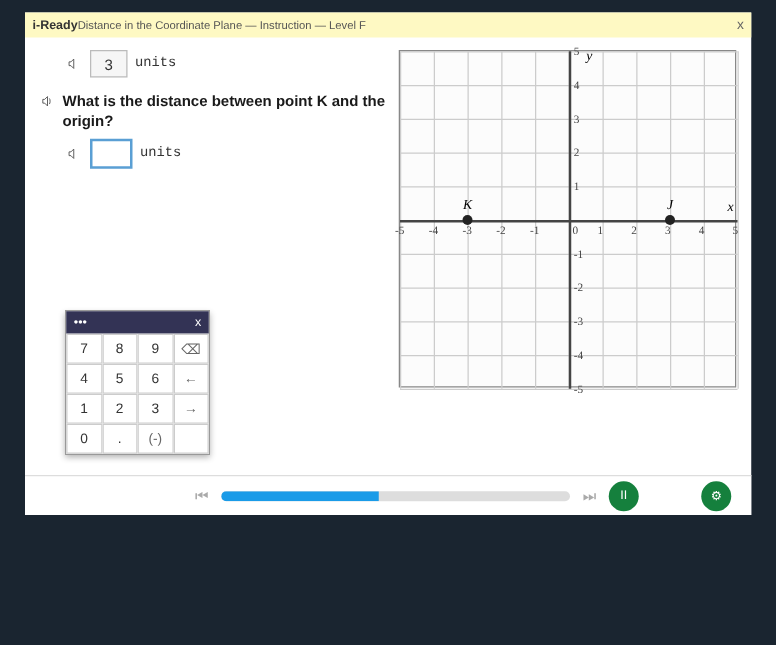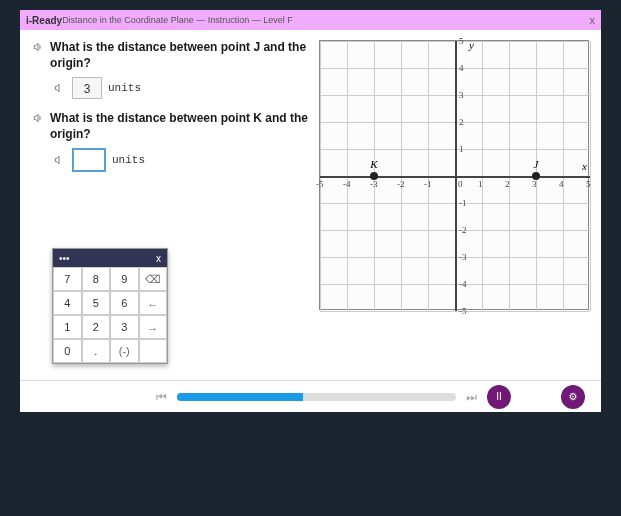--- a/index.html
+++ b/index.html
@@ -1,18 +1,18 @@
 <!DOCTYPE html>
 <html><head>
 <meta charset="utf-8">
 <style>
 * { margin: 0; padding: 0; box-sizing: border-box; font-family: Arial, sans-serif; }
 body { background: #1a2530; width: 621px; height: 516px; overflow: hidden; }
 .window { background: #fff; margin: 10px 20px 5px 20px; position: relative; }
-.titlebar { background: #f0abfc; height: 20px; display: flex; align-items: center; padding: 0 6px; font-size: 10px; color: #333; }
+.titlebar { background: #fef9c3; height: 20px; display: flex; align-items: center; padding: 0 6px; font-size: 10px; color: #333; }
 .brand { font-weight: bold; }
 .lesson-title { flex: 1; text-align: left; font-size: 9px; color: #555; }
 .close-x { font-size: 11px; color: #666; cursor: pointer; }
 .blue-banner { background: #0a3d8f; color: #fff; padding: 8px 14px; font-size: 12px; display: flex; align-items: center; gap: 8px; }
 .audio-icon { width: 14px; height: 14px; display: inline-flex; align-items: center; justify-content: center; }
 .audio-icon svg { fill: currentColor; }
 .content { display: flex; padding: 10px 12px 8px 12px; gap: 10px; min-height: 350px; }
 .left { width: 280px; }
 .qblock { margin-bottom: 12px; }
 .qrow { display: flex; align-items: flex-start; gap: 6px; margin-bottom: 6px; }
@@ -32,45 +32,37 @@
 .axis-label { position: absolute; font-size: 11px; font-style: italic; font-family: Georgia, serif; }
 .keypad { position: absolute; left: 32px; bottom: 48px; background: #fff; border: 1px solid #999; box-shadow: 0 2px 5px rgba(0,0,0,.3); width: 116px; }
 .keypad-head { background: #335; height: 18px; display: flex; justify-content: space-between; align-items: center; padding: 0 6px; color: #fff; font-size: 10px; }
 .keypad-grid { display: grid; grid-template-columns: repeat(4, 1fr); }
 .key { border: 1px solid #ccc; height: 24px; display: flex; align-items: center; justify-content: center; font-size: 11px; color: #333; background: #fff; cursor: pointer; }
 .key.op { color: #666; }
 .footer { height: 32px; background: #fff; border-top: 1px solid #ddd; display: flex; align-items: center; padding: 0 16px; gap: 10px; }
 .footer-spacer { width: 110px; }
 .progress { flex: 1; height: 8px; background: #ddd; border-radius: 4px; overflow: hidden; position: relative; }
 .progress-fill { height: 100%; background: #1a9be8; width: 45%; }
-.ctrl-btn { width: 24px; height: 24px; border-radius: 50%; background: #701a75; color: #fff; display: flex; align-items: center; justify-content: center; font-size: 10px; cursor: pointer; }
+.ctrl-btn { width: 24px; height: 24px; border-radius: 50%; background: #15803d; color: #fff; display: flex; align-items: center; justify-content: center; font-size: 10px; cursor: pointer; }
 .skip-ic { color: #aaa; font-size: 12px; }
 </style>
 </head>
 <body>
 
 <div class="window">
   <div class="titlebar">
     <span class="brand">i-Ready</span>
     <span class="lesson-title">Distance in the Coordinate Plane — Instruction — Level F</span>
     <span class="close-x">x</span>
   </div>
 
 
   <div class="content">
     <div class="left">
       <div class="qblock">
-        <div class="qrow">
-          <span class="audio-icon" style="color:#555">
-            <svg viewBox="0 0 16 16" width="12" height="12">
-                <path d="M3 6h2l3-3v10l-3-3H3z M10 5c1 1 1 5 0 6" stroke="#555" stroke-width="1" fill="none"></path>
-              </svg>
-          </span>
-          <span class="qtext">What is the distance between point J and the origin?</span>
-        </div>
         <div class="answer-row">
           <span class="audio-icon" style="color:#555">
             <svg viewBox="0 0 16 16" width="12" height="12">
                 <path d="M3 6h2l3-3v10l-3-3H3z" stroke="#555" stroke-width="1" fill="none"></path>
               </svg>
           </span>
           <div class="answer-box">3</div>
           <span class="unit-label">units</span>
         </div>
       </div>

